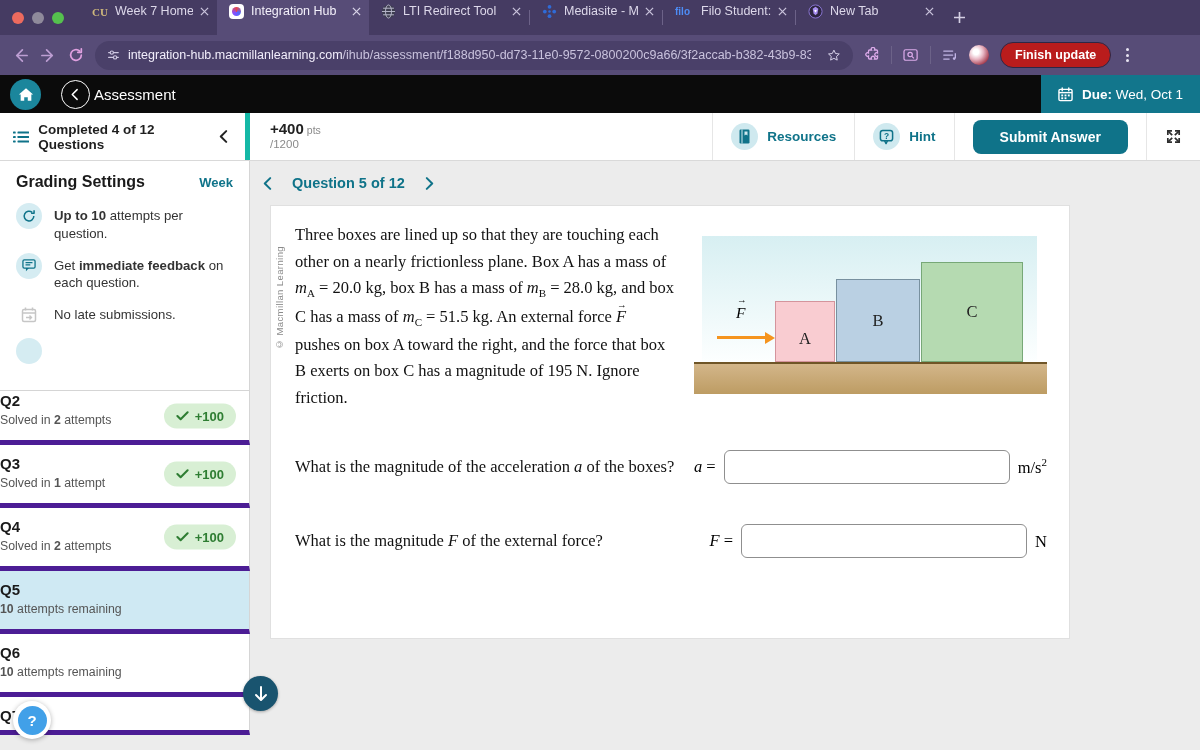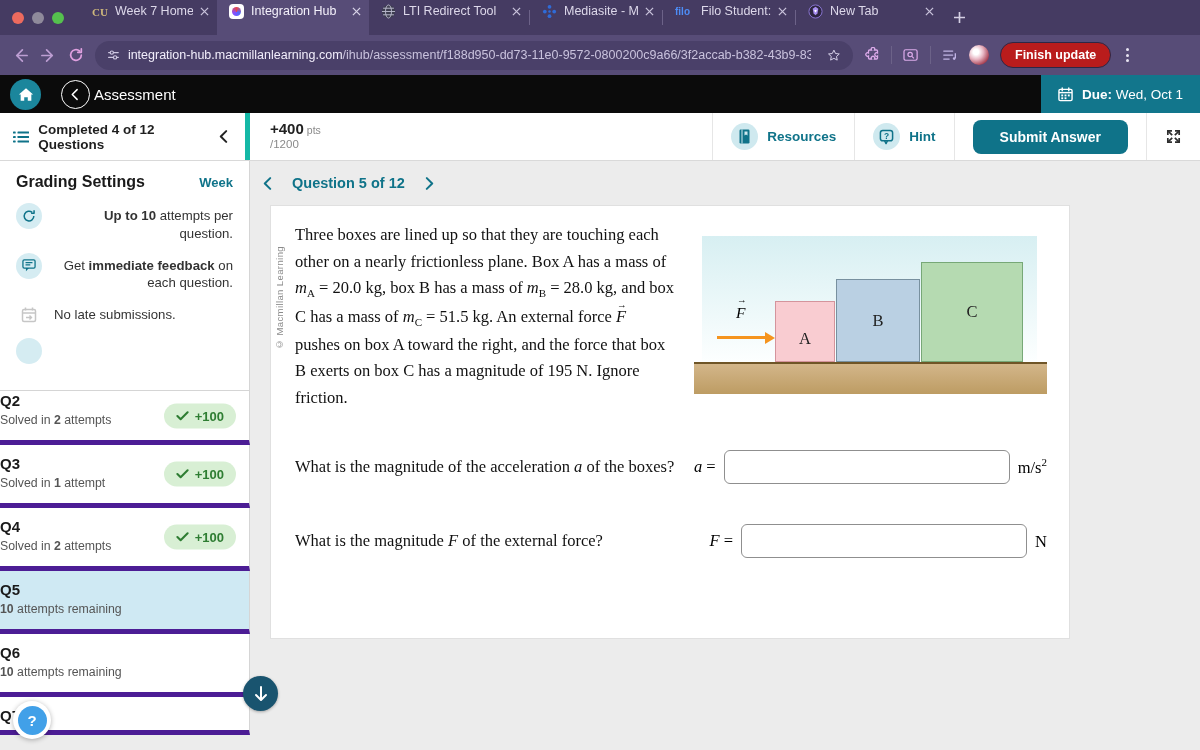--- a/index.html
+++ b/index.html
@@ -67,21 +67,21 @@
            align-items:center; justify-content:center; }
   .submit-btn { background:#0f7389; color:#fff; font-weight:700; font-size:14px; border:none;
                 border-radius:8px; padding:9px 27px; font-family:inherit; }
 
   
   .workspace { position:relative; height:589px; background:#ececec; }
 
   
   .sidebar { position:absolute; left:0; top:0; bottom:0; width:250px; }
   .grading { height:230px; background:#fff; border-right:1px solid #d5d5d5; border-bottom:1px solid #d5d5d5;
-             padding:12px 16px 0; overflow:hidden;text-align:right; }
+             padding:12px 16px 0; overflow:hidden; }
   .g-hd { display:flex; align-items:center; margin-bottom:12px; }
   .g-title { font-size:16px; font-weight:700; color:#1a1a1a; }
   .g-hide { margin-left:auto; color:#0f7389; font-size:13px; font-weight:700; }
   .g-item { display:flex; gap:12px; margin-bottom:10px; font-size:13.2px; color:#333;
             line-height:1.35; align-items:flex-start; }
   .g-ic { width:26px; height:26px; border-radius:50%; background:#d5ecf2; display:flex;
           align-items:center; justify-content:center; flex:0 0 auto; }
   .g-ic.plain { background:transparent; }
   .g-item .txt { padding-top:4px; }
   .qcell { background:#fff; border-right:1px solid #d5d5d5; border-bottom:5px solid #4c1d95;

